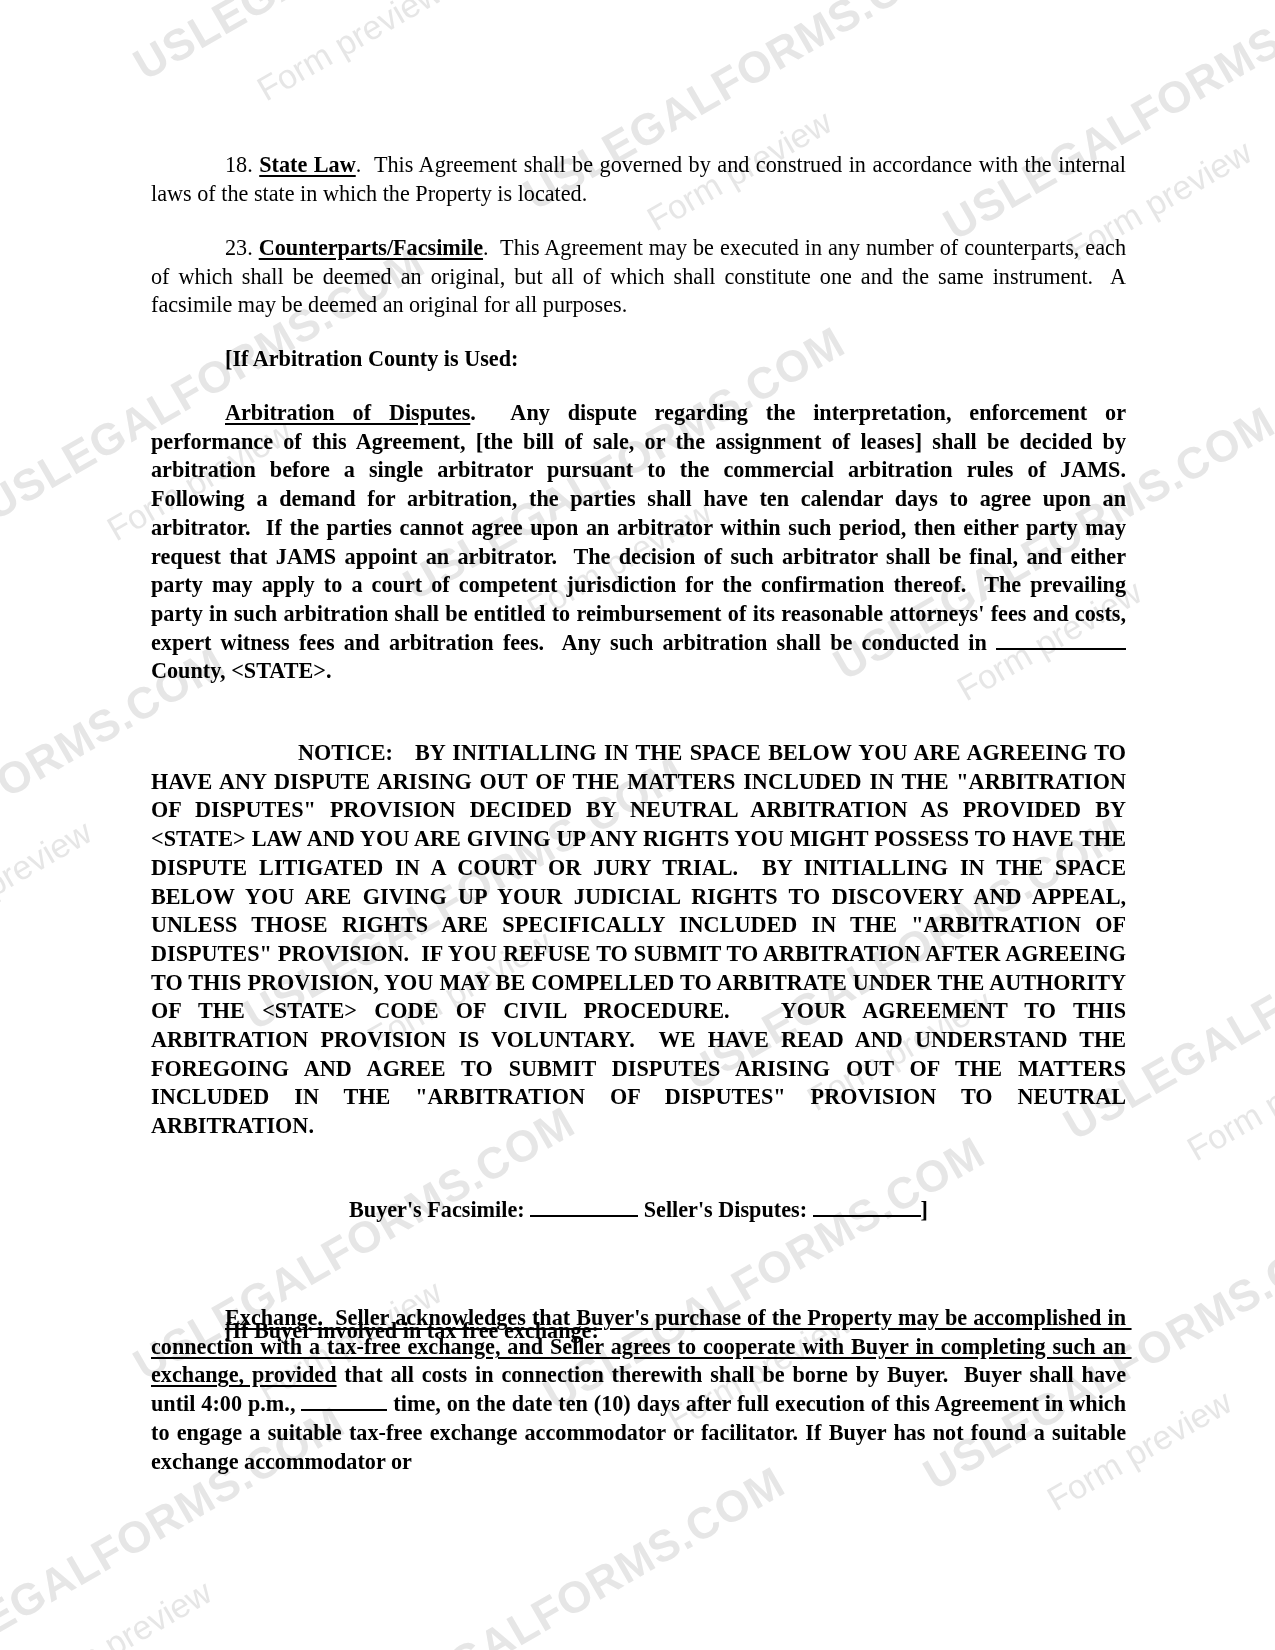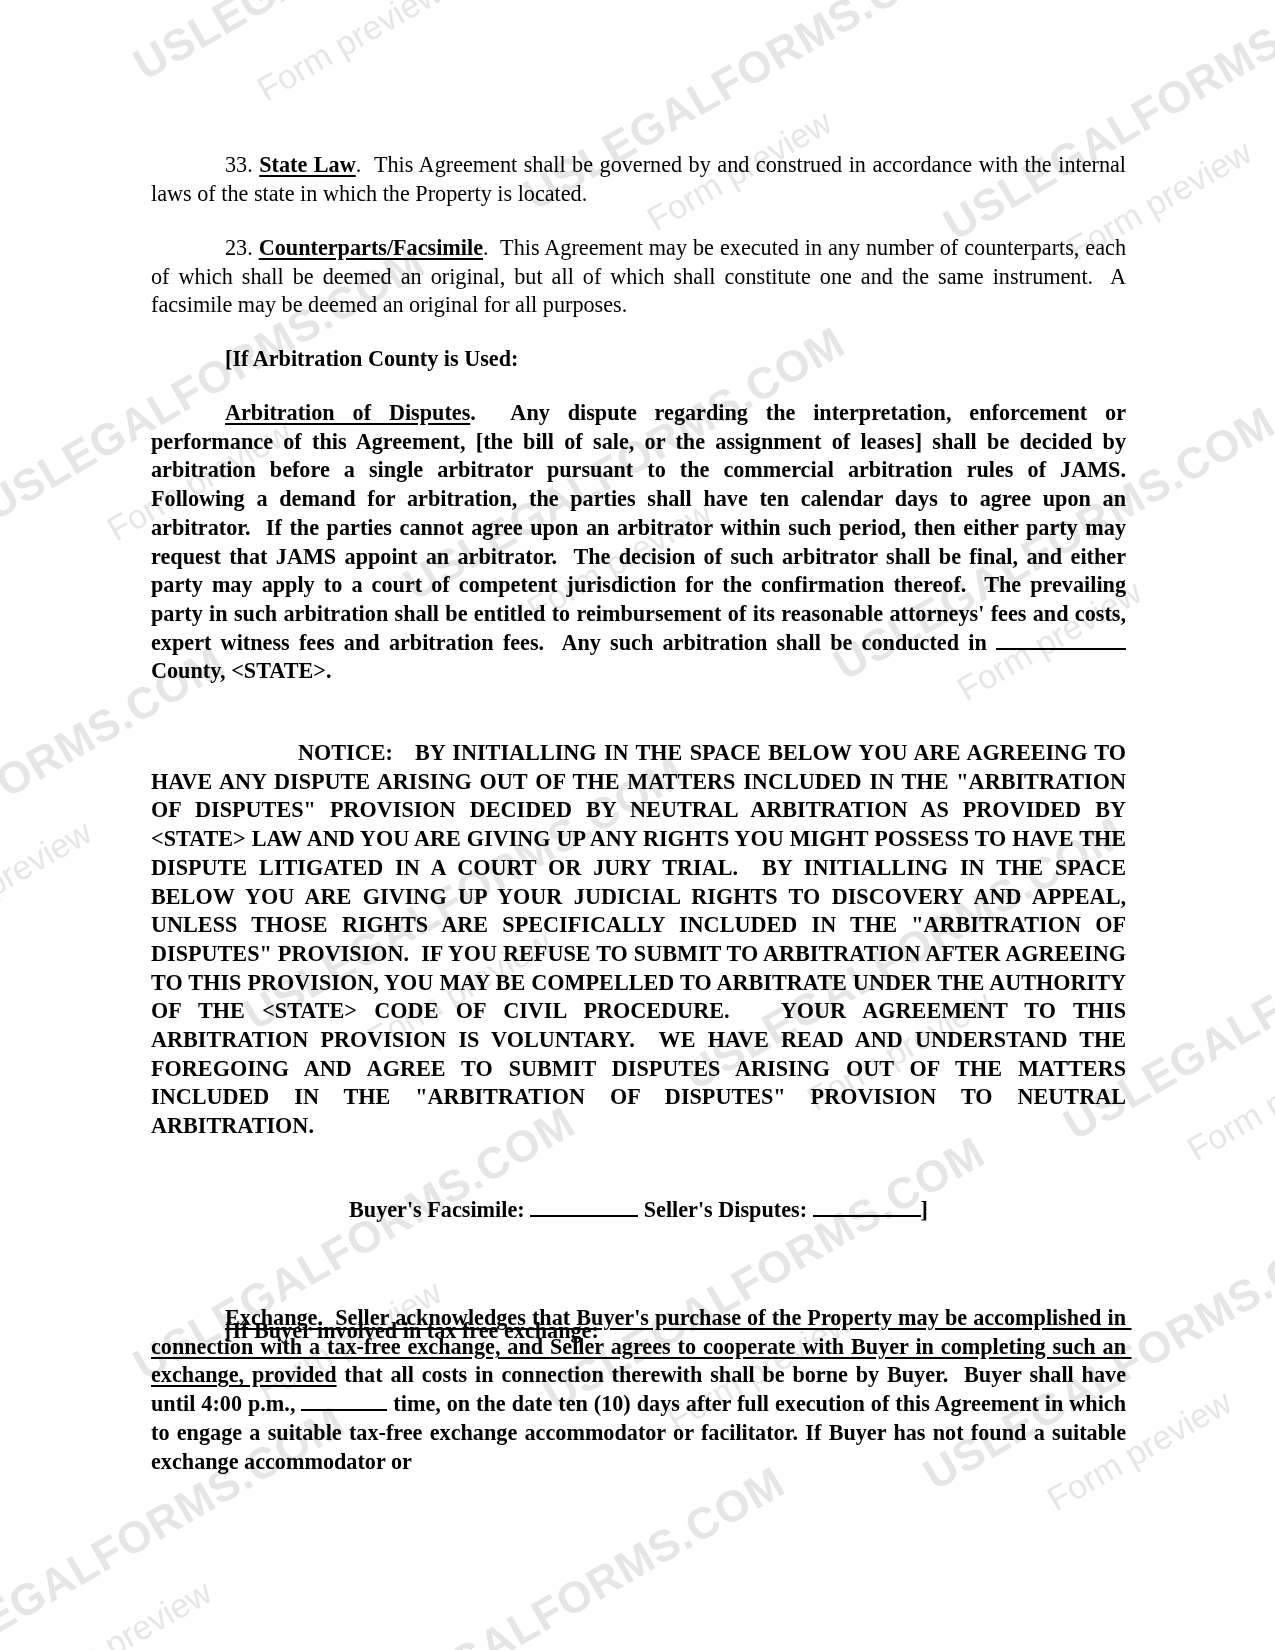--- a/index.html
+++ b/index.html
@@ -53,21 +53,21 @@
   <div class="watermark wm-big" style="left:560px;top:1370px;">USLEGALFORMS.COM</div>
   <div class="watermark wm-small" style="left:680px;top:1400px;">Form preview</div>
   <div class="watermark wm-big" style="left:940px;top:1450px;">USLEGALFORMS.COM</div>
   <div class="watermark wm-small" style="left:1060px;top:1480px;">Form preview</div>
   <div class="watermark wm-big" style="left:-80px;top:1640px;">USLEGALFORMS.COM</div>
   <div class="watermark wm-small" style="left:40px;top:1670px;">Form preview</div>
   <div class="watermark wm-big" style="left:360px;top:1700px;">USLEGALFORMS.COM</div>
 
   <div class="content">
 
-    <p class="para" style="top:151px;"><span class="indent"></span><span>33.</span> <u><b>State Law</b></u><span>.</span><span style="white-space:pre-wrap;">  This Agreement shall be governed by and construed in accordance with the internal laws of the state in which the Property is located.</span></p>
+    <p class="para" style="top:151px;"><span class="indent"></span><span>18.</span> <u><b>State Law</b></u><span>.</span><span style="white-space:pre-wrap;">  This Agreement shall be governed by and construed in accordance with the internal laws of the state in which the Property is located.</span></p>
 
     <p class="para" style="top:234px;"><span class="indent"></span><span>23.</span> <u><b>Counterparts/Facsimile</b></u><span>.</span><span style="white-space:pre-wrap;">  This Agreement may be executed in any number of counterparts, each of which shall be deemed an original, but all of which shall constitute one and the same instrument.  A facsimile may be deemed an original for all purposes.</span></p>
 
     <p class="para bold" style="top:345px;"><span class="indent"></span><span>[If Arbitration County is Used:</span></p>
 
     <p class="para bold" style="top:399px;"><span class="indent"></span><u>Arbitration of Disputes</u><span>.</span><span style="white-space:pre-wrap;">  Any dispute regarding the interpretation, enforcement or performance of this Agreement, [the bill of sale, or the assignment of leases] shall be decided by arbitration before a single arbitrator pursuant to the commercial arbitration rules of JAMS.  Following a demand for arbitration, the parties shall have ten calendar days to agree upon an arbitrator.  If the parties cannot agree upon an arbitrator within such period, then either party may request that JAMS appoint an arbitrator.  The decision of such arbitrator shall be final, and either party may apply to a court of competent jurisdiction for the confirmation thereof.  The prevailing party in such arbitration shall be entitled to reimbursement of its reasonable attorneys' fees and costs, expert witness fees and arbitration fees.  Any such arbitration shall be conducted in </span><span class="blank" style="width:130px;"></span><span> County, &lt;STATE&gt;.</span></p>
 
     <p class="para bold" style="top:739px;"><span class="indent-notice"></span><span style="white-space:pre-wrap;">NOTICE:   BY INITIALLING IN THE SPACE BELOW YOU ARE AGREEING TO HAVE ANY DISPUTE ARISING OUT OF THE MATTERS INCLUDED IN THE "ARBITRATION OF DISPUTES" PROVISION DECIDED BY NEUTRAL ARBITRATION AS PROVIDED BY &lt;STATE&gt; LAW AND YOU ARE GIVING UP ANY RIGHTS YOU MIGHT POSSESS TO HAVE THE DISPUTE LITIGATED IN A COURT OR JURY TRIAL.  BY INITIALLING IN THE SPACE BELOW YOU ARE GIVING UP YOUR JUDICIAL RIGHTS TO DISCOVERY AND APPEAL, UNLESS THOSE RIGHTS ARE SPECIFICALLY INCLUDED IN THE "ARBITRATION OF DISPUTES" PROVISION.  IF YOU REFUSE TO SUBMIT TO ARBITRATION AFTER AGREEING TO THIS PROVISION, YOU MAY BE COMPELLED TO ARBITRATE UNDER THE AUTHORITY OF THE &lt;STATE&gt; CODE OF CIVIL PROCEDURE.   YOUR AGREEMENT TO THIS ARBITRATION PROVISION IS VOLUNTARY.  WE HAVE READ AND UNDERSTAND THE FOREGOING AND AGREE TO SUBMIT DISPUTES ARISING OUT OF THE MATTERS INCLUDED IN THE "ARBITRATION OF DISPUTES" PROVISION TO NEUTRAL ARBITRATION.</span></p>
 
     <p class="para bold center" style="top:1196px;"><span>Buyer's Facsimile:</span> <span class="blank" style="width:108px;"></span> <span>Seller's Disputes:</span> <span class="blank" style="width:108px;"></span><span>]</span></p>

